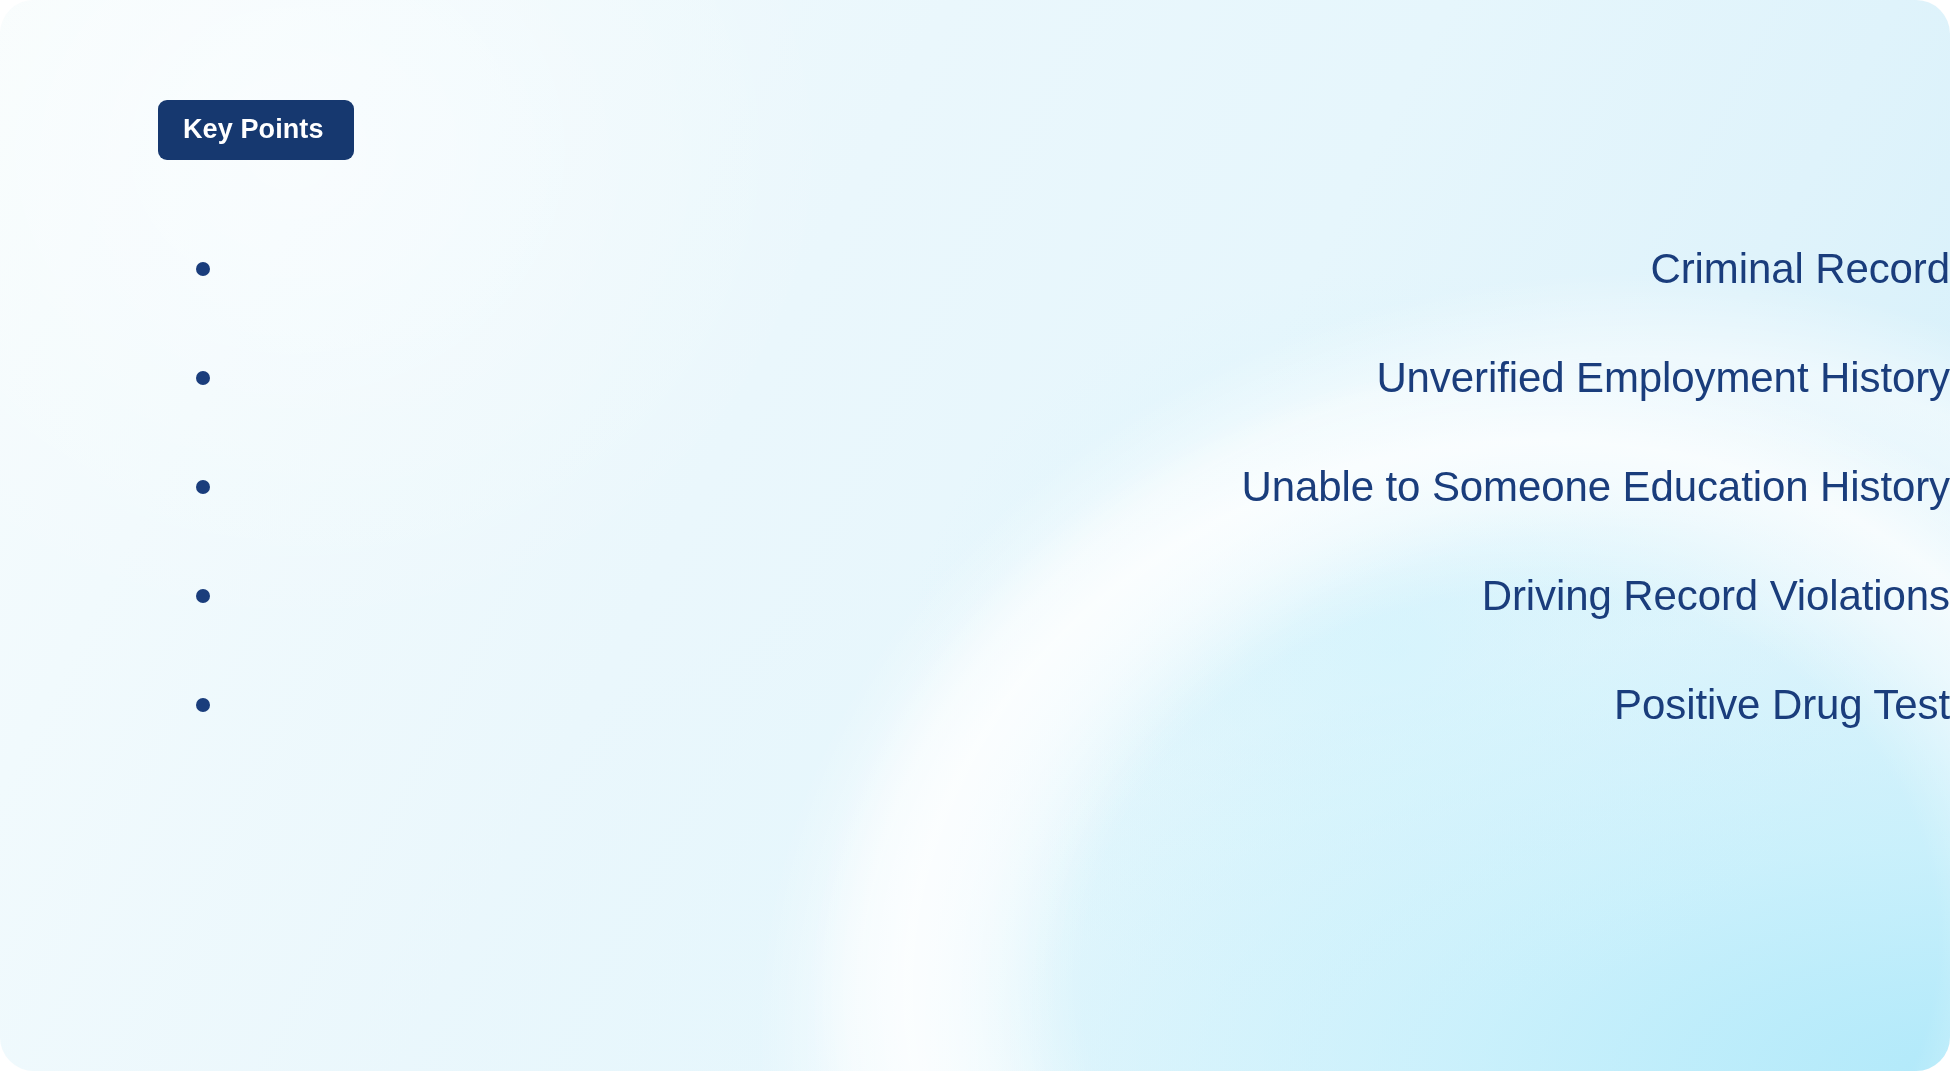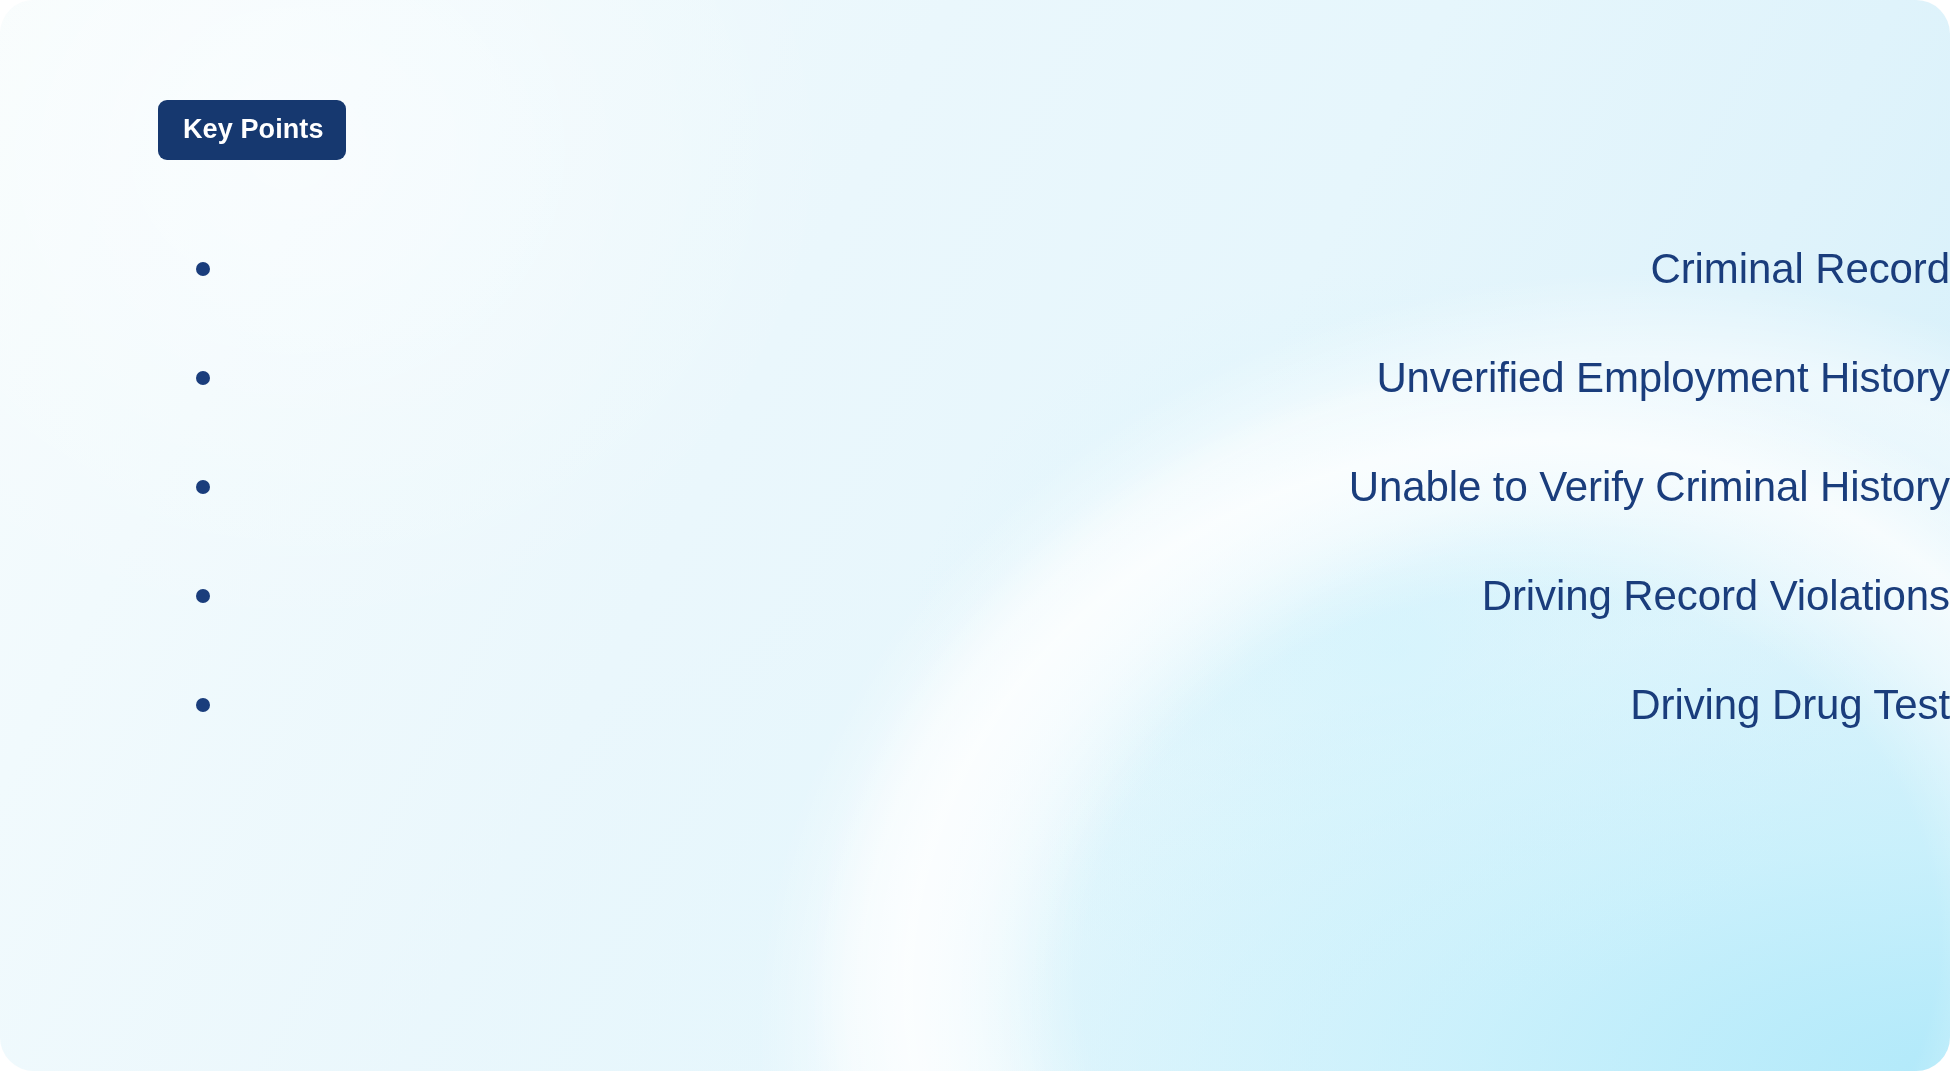--- a/index.html
+++ b/index.html
@@ -101,21 +101,21 @@
   }
 
   .badge {
     display: inline-block;
     background: #16386f;
     color: #ffffff;
     font-size: 27px;
     font-weight: bold;
     letter-spacing: 0.1px;
     line-height: 1;
-    padding: 16px 22px 17px 25px;
+    padding: 16px 30px 17px 25px;
     border-radius: 9px;
   }
 
   .headline {
     margin: 0;
     padding-top: 62px;
     color: #1a3d7c;
     font-size: 53px;
     font-weight: bold;
     line-height: 1.12;
@@ -176,26 +176,26 @@
       <li>
         <span class="dot"></span>
         <span>Criminal Record</span>
       </li>
       <li>
         <span class="dot"></span>
         <span>Unverified Employment History</span>
       </li>
       <li>
         <span class="dot"></span>
-        <span>Unable to Verify Criminal History</span>
+        <span>Unable to Someone Education History</span>
       </li>
       <li>
         <span class="dot"></span>
         <span>Driving Record Violations</span>
       </li>
       <li>
         <span class="dot"></span>
-        <span>Driving Drug Test</span>
+        <span>Positive Drug Test</span>
       </li>
     </ul>
 
   </div>
 </div>
 
 </body></html>

